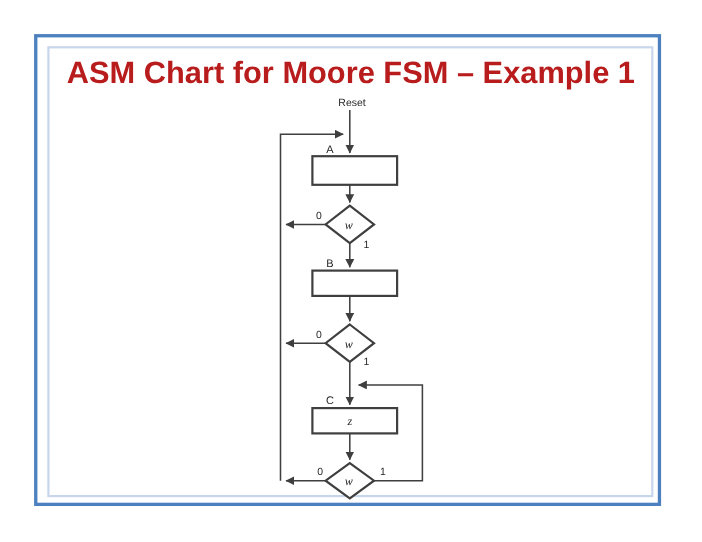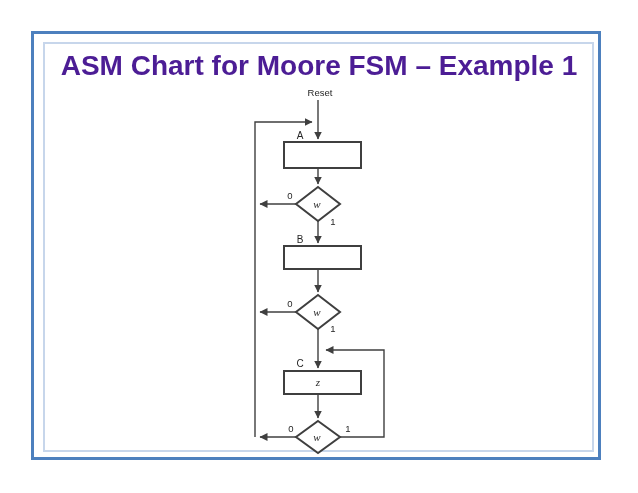--- a/index.html
+++ b/index.html
@@ -29,21 +29,21 @@
   }
   .title {
     position: absolute;
     left: 48px; right: 48px;
     top: 50px;
     margin: 0;
     text-align: center;
     font-size: 28px;
     font-weight: bold;
     letter-spacing: 0px;
-    color: #4c1d95;
+    color: #b91c1c;
     font-family: "Liberation Sans", sans-serif;
     white-space: nowrap;
   }
   svg.asm {
     position: absolute;
     left: 0; top: 0;
   }
   .wire {
     stroke: #3F3F3F;
     stroke-width: 1.4;

